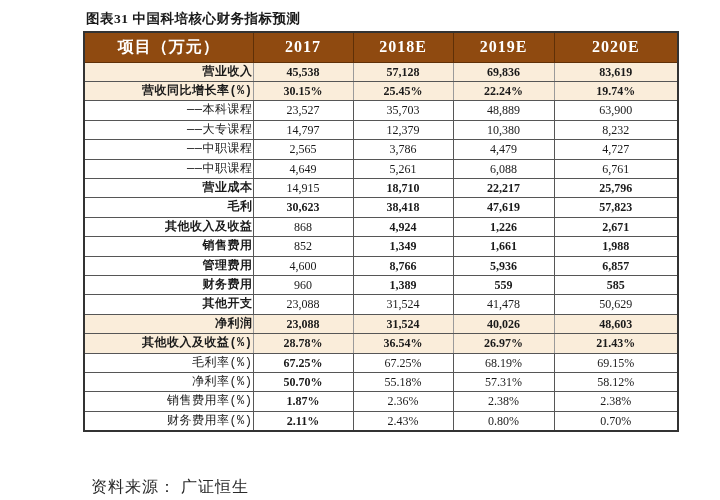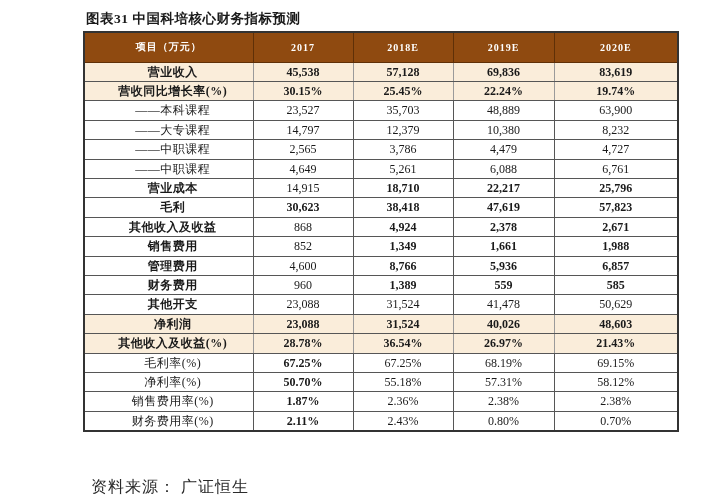--- a/index.html
+++ b/index.html
@@ -20,29 +20,29 @@
     font-size:13.5px;font-weight:bold;letter-spacing:.5px;
   }
 
   table.fin{
     position:absolute;left:59px;top:31px;width:594px;
     border-collapse:collapse;table-layout:fixed;
     border:2px solid var(--outer);
   }
   table.fin th{
     background:var(--header-bg);color:#ffffff;
-    font-weight:bold;font-size:10px;height:30px;
+    font-weight:bold;font-size:16px;height:30px;
     border:1px solid #5f3007;text-align:center;letter-spacing:1px;
   }
   table.fin td{
     height:18.4px;line-height:18.4px;font-size:12px;
     border:1px solid var(--border);
     white-space:nowrap;overflow:hidden;background:#ffffff;
   }
-  td.lbl{text-align:center;padding-left:8px;letter-spacing:.5px;}
+  td.lbl{text-align:right;padding-left:8px;letter-spacing:.5px;font-family:Liberation Mono, monospace;}
   td.val{text-align:center;}
   .b{font-weight:bold;}
   tr.hl td{background:var(--hl-bg);border-left-color:#9a9a9a;border-right-color:#9a9a9a;}
 
   .source{
     position:absolute;left:67px;top:477px;
     font-size:16px;color:#2b2b2b;letter-spacing:1px;
   }
 
   .scrollbar{
@@ -128,21 +128,21 @@
           <td class="lbl b">毛利</td>
           <td class="val b">30,623</td>
           <td class="val b">38,418</td>
           <td class="val b">47,619</td>
           <td class="val b">57,823</td>
         </tr>
         <tr>
           <td class="lbl b">其他收入及收益</td>
           <td class="val">868</td>
           <td class="val b">4,924</td>
-          <td class="val b">2,378</td>
+          <td class="val b">1,226</td>
           <td class="val b">2,671</td>
         </tr>
         <tr>
           <td class="lbl b">销售费用</td>
           <td class="val">852</td>
           <td class="val b">1,349</td>
           <td class="val b">1,661</td>
           <td class="val b">1,988</td>
         </tr>
         <tr>

